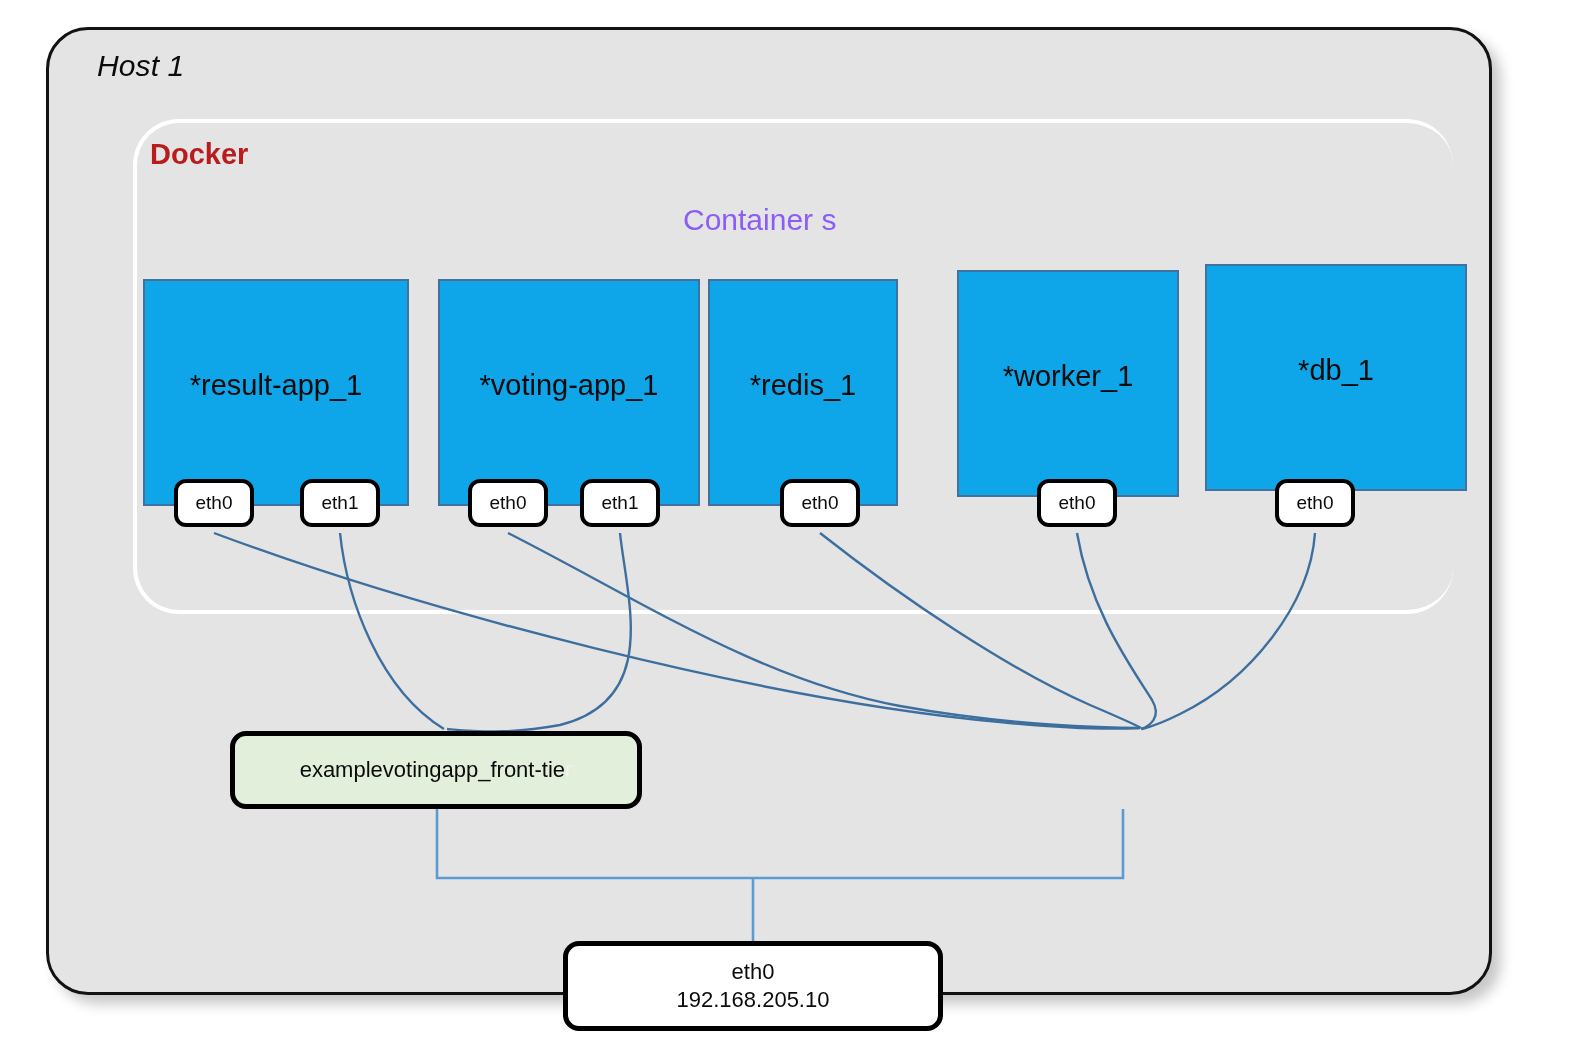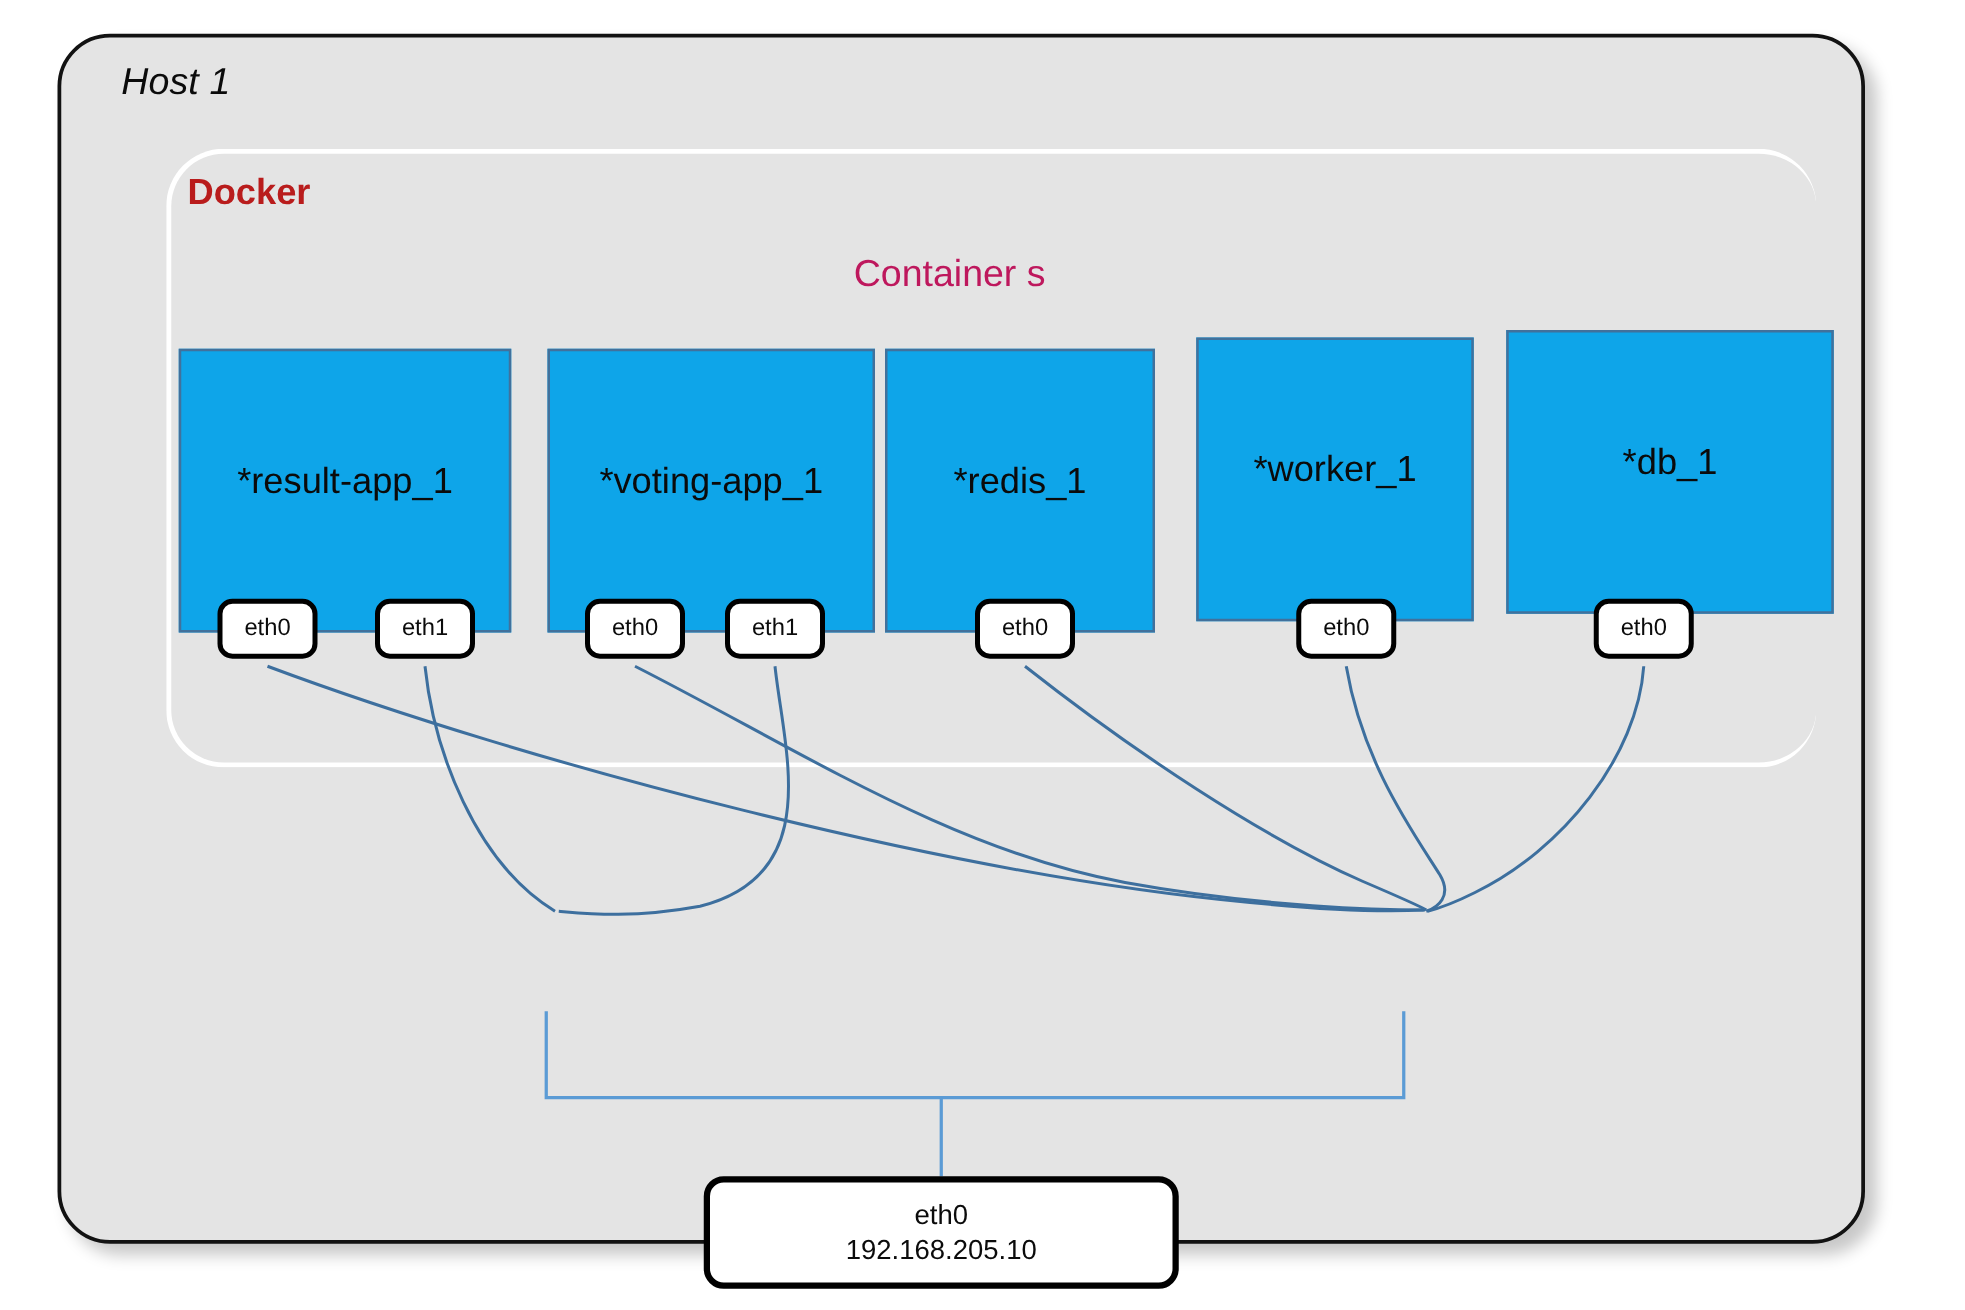--- a/index.html
+++ b/index.html
@@ -25,21 +25,21 @@
     position:absolute;left:133px;top:119px;width:1320px;height:495px;
     background:transparent;border:4px solid #ffffff;border-radius:46px;
     border-right:none;box-sizing:border-box;
   }
   #docker-title{
     position:absolute;left:150px;top:138px;font-size:29px;font-weight:bold;
     color:#b91c1c;white-space:nowrap;
   }
   #containers-title{
     position:absolute;left:683px;top:203px;font-size:30px;font-weight:400;
-    color:#be185d;white-space:nowrap;
+    color:#8b5cf6;white-space:nowrap;
   }
 
   
   .container-card{
     position:absolute;background:#0ea5e9;border:2px solid #41719c;
     box-sizing:border-box;
   }
   .container-label{
     position:absolute;left:0;width:100%;top:88px;text-align:center;
     font-size:29px;font-weight:400;color:#0b0b0b;white-space:nowrap;
@@ -94,21 +94,21 @@
       <div class="container-card" style="left: 143px; top: 279px; width: 266px; height: 227px;">
         <div class="container-label">*result-app_1</div>
       </div>
       <div class="eth-pill" style="left: 174px; top: 479px; width: 80px; height: 48px;">eth0</div>
       <div class="eth-pill" style="left: 300px; top: 479px; width: 80px; height: 48px;">eth1</div>
       <div class="container-card" style="left: 438px; top: 279px; width: 262px; height: 227px;">
         <div class="container-label">*voting-app_1</div>
       </div>
       <div class="eth-pill" style="left: 468px; top: 479px; width: 80px; height: 48px;">eth0</div>
       <div class="eth-pill" style="left: 580px; top: 479px; width: 80px; height: 48px;">eth1</div>
-      <div class="container-card" style="left: 708px; top: 279px; width: 216px; height: 227px;">
+      <div class="container-card" style="left: 708px; top: 279px; width: 190px; height: 227px;">
         <div class="container-label">*redis_1</div>
       </div>
       <div class="eth-pill" style="left: 780px; top: 479px; width: 80px; height: 48px;">eth0</div>
       <div class="container-card" style="left: 957px; top: 270px; width: 222px; height: 227px;">
         <div class="container-label">*worker_1</div>
       </div>
       <div class="eth-pill" style="left: 1037px; top: 479px; width: 80px; height: 48px;">eth0</div>
       <div class="container-card" style="left: 1205px; top: 264px; width: 262px; height: 227px;">
         <div class="container-label">*db_1</div>
       </div>
@@ -125,20 +125,23 @@
 
     <path class="curve" d="M 508,533 C 640,600 760,680 900,706 C 1010,726 1110,728 1140,728"></path>
 
     <path class="curve" d="M 820,533 C 905,600 1010,670 1090,705 C 1125,720 1138,726 1141,728"></path>
 
     <path class="curve" d="M 1077,533 C 1090,610 1130,665 1152,700 C 1162,717 1150,726 1141,729"></path>
 
     <path class="curve" d="M 1315,533 C 1310,605 1250,680 1180,714 C 1158,725 1146,728 1142,729"></path>
   </svg>
 
+  <div class="tier-box" id="tier-front" style="left:230px;top:731px;width:412px;height:78px;">
+    <span><span>examplevotingapp_front-tie</span><span class="faded">r</span></span>
+  </div>
 
 
   <svg class="wires" id="wires-bottom">
     <path class="bracket" d="M 437,809 L 437,878 L 1123,878 L 1123,809"></path>
     <path class="bracket" d="M 753,878 L 753,941"></path>
   </svg>
 
   <div id="host-nic">
     <div>eth0</div>
     <div>192.168.205.10</div>

